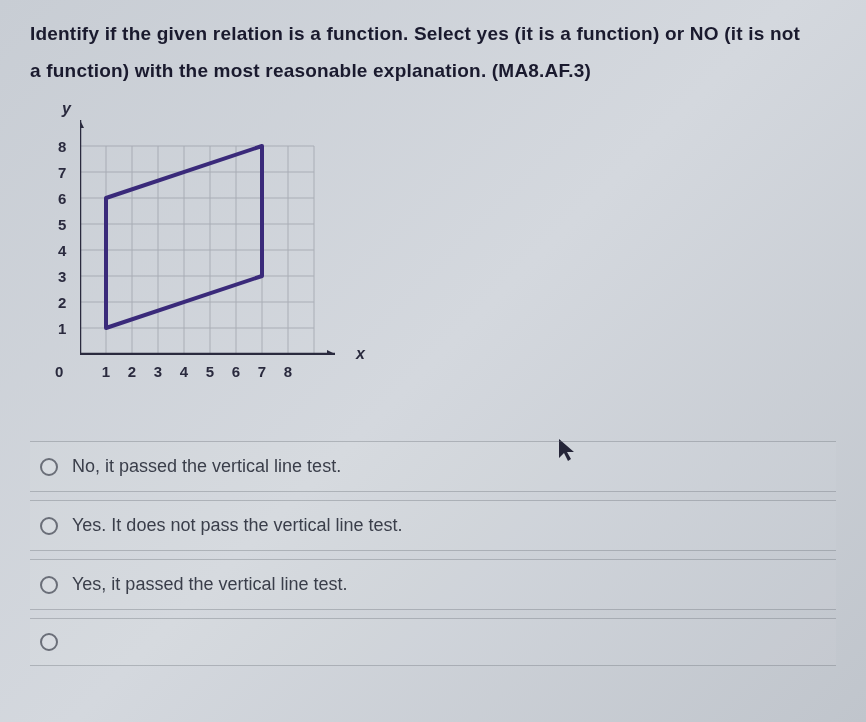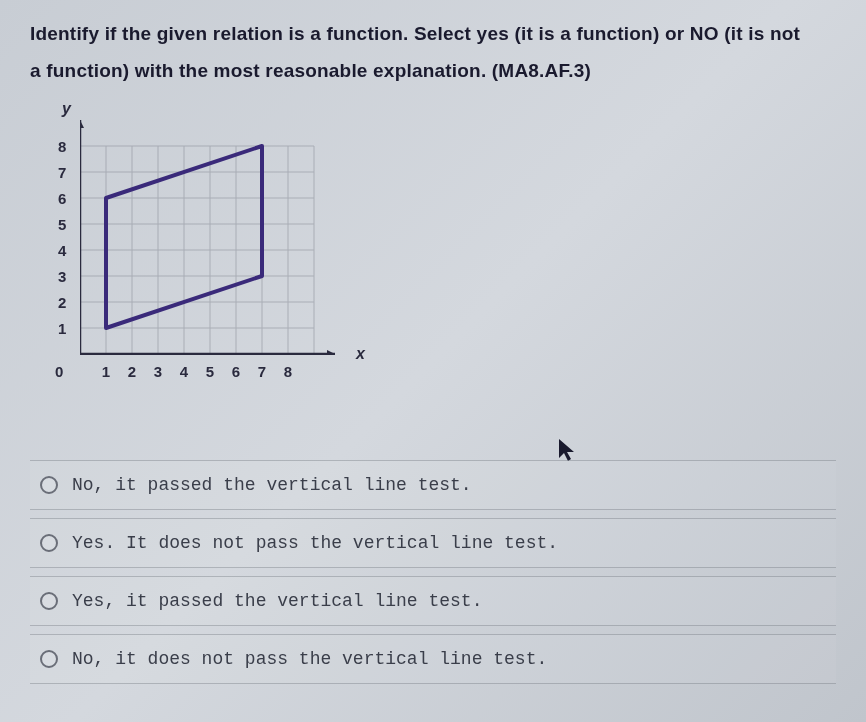--- a/index.html
+++ b/index.html
@@ -73,24 +73,23 @@
       position: absolute;
       left: 15px;
       bottom: 5px;
       font-size: 15px;
       font-weight: bold;
       color: #2a2a3e;
     }
     svg { display: block; }
     .options {
       position: absolute;
-      bottom: 30px;
+      bottom: 48px;
       left: 30px;
       right: 30px;
-      font-family: Liberation Mono, monospace;
     }
     .option {
       display: flex;
       align-items: center;
       padding: 14px 10px;
       border-top: 1px solid rgba(100,105,115,0.35);
       border-bottom: 1px solid rgba(100,105,115,0.35);
       margin-bottom: 8px;
       background: rgba(255,255,255,0.05);
     }
@@ -195,15 +194,14 @@
   <div class="option">
     <div class="radio"></div>
     <div class="option-text">Yes. It does not pass the vertical line test.</div>
   </div>
   <div class="option">
     <div class="radio"></div>
     <div class="option-text">Yes, it passed the vertical line test.</div>
   </div>
   <div class="option">
     <div class="radio"></div>
-    <div class="option-text">No, it does not pass the vertical line test.</div>
   </div>
 </div>
 
 </body></html>

